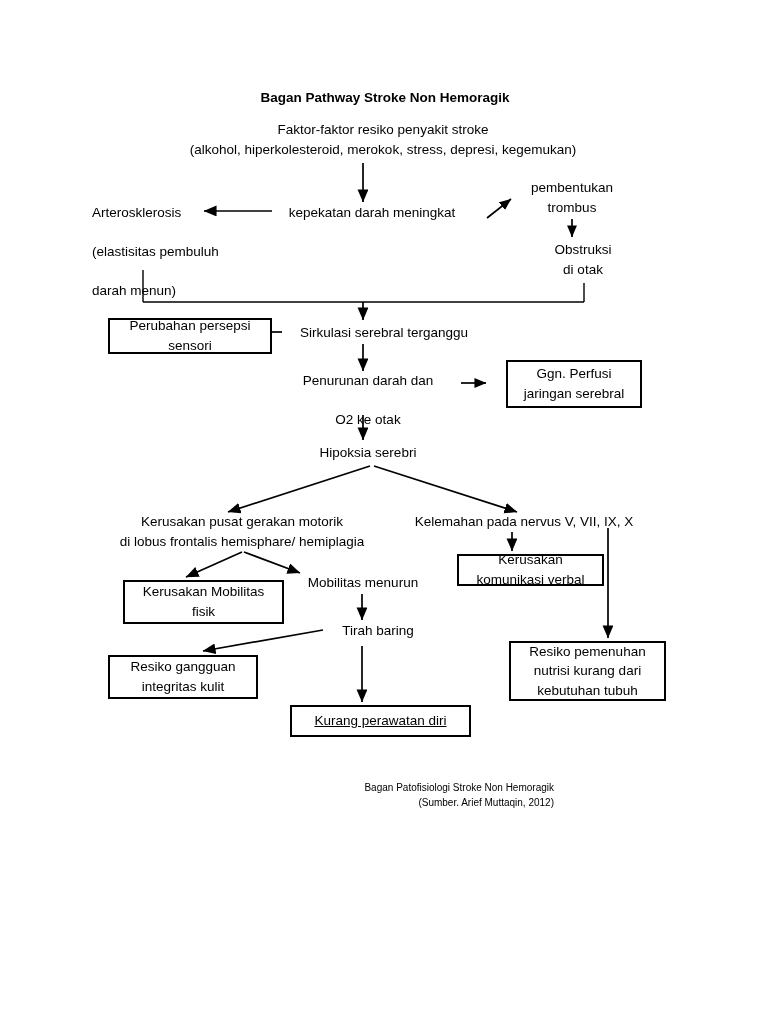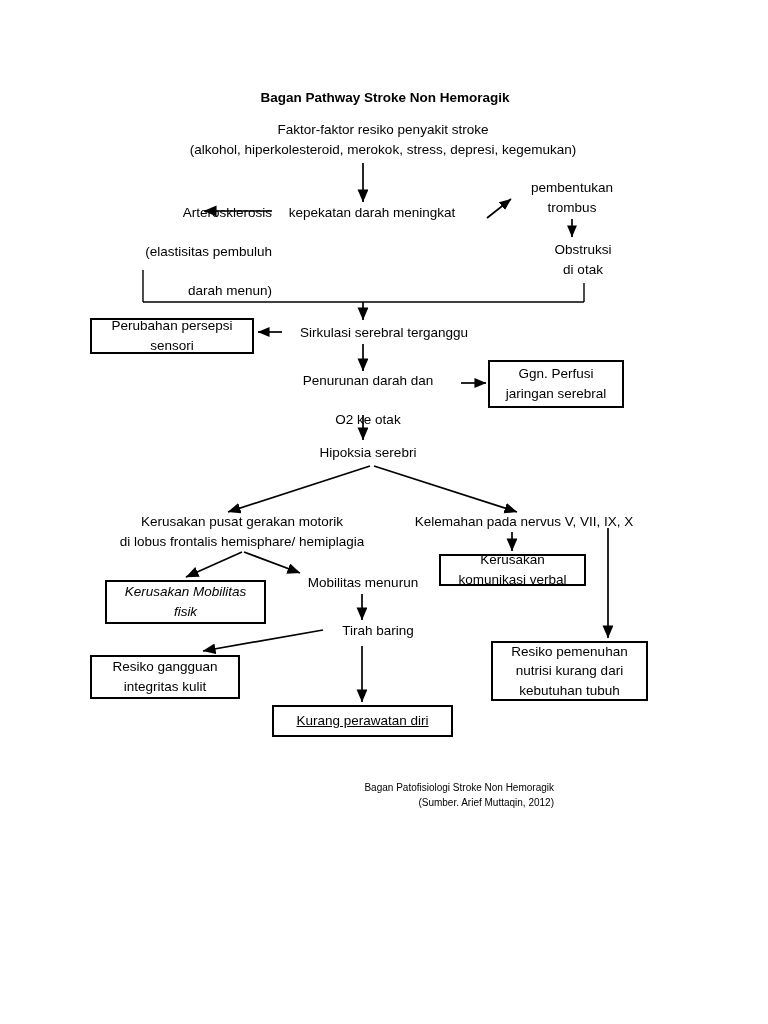--- a/index.html
+++ b/index.html
@@ -37,34 +37,35 @@
     color: #000;
   }
   .txt {  }
   .boxed {
     border: 2px solid #000;
     background: #fff;
     display: flex;
     align-items: center;
     justify-content: center;
     padding: 12px 4px;
+    margin-left: 18px;
   }
   .title {
     font-weight: bold;
     font-size: 13.5px;
     text-align: center;
   }
   .caption {
     font-size: 10px;
     line-height: 1.45;
     text-align: right;
     white-space: pre-line;
   }
   .left-align {
-    text-align: right;
+    text-align: left;
   }
 </style>
 </head>
 <body>
 
 <div id="page">
 
   <svg id="connectors" viewBox="0 0 768 1024" xmlns="http://www.w3.org/2000/svg">
     <defs>
       <marker id="arrow" markerWidth="9" markerHeight="9" refX="7.4" refY="3.2" orient="auto" markerUnits="strokeWidth">
@@ -152,21 +153,21 @@
   <div class="node boxed" style="left:488px; top:360px; width:136px; height:48px;">Ggn. Perfusi
 jaringan serebral</div>
 
   <div class="node txt" style="left:298px; top:443px; width:140px;">Hipoksia serebri</div>
 
   <div class="node txt" style="left:82px; top:512px; width:320px;">Kerusakan pusat gerakan motorik
 di lobus frontalis hemisphare/ hemiplagia</div>
 
   <div class="node txt" style="left:388px; top:512px; width:272px;">Kelemahan pada nervus V, VII, IX, X</div>
 
-  <div class="node boxed" style="left:105px; top:580px; width:161px; height:44px;font-style:italic;">Kerusakan Mobilitas
+  <div class="node boxed" style="left:105px; top:580px; width:161px; height:44px;">Kerusakan Mobilitas
 fisik</div>
 
   <div class="node txt" style="left:292px; top:573px; width:142px;">Mobilitas menurun</div>
 
   <div class="node boxed" style="left:439px; top:554px; width:147px; height:32px;">Kerusakan
 komunikasi verbal</div>
 
   <div class="node txt" style="left:328px; top:621px; width:100px;">Tirah baring</div>
 
   <div class="node boxed" style="left:90px; top:655px; width:150px; height:44px;">Resiko gangguan

